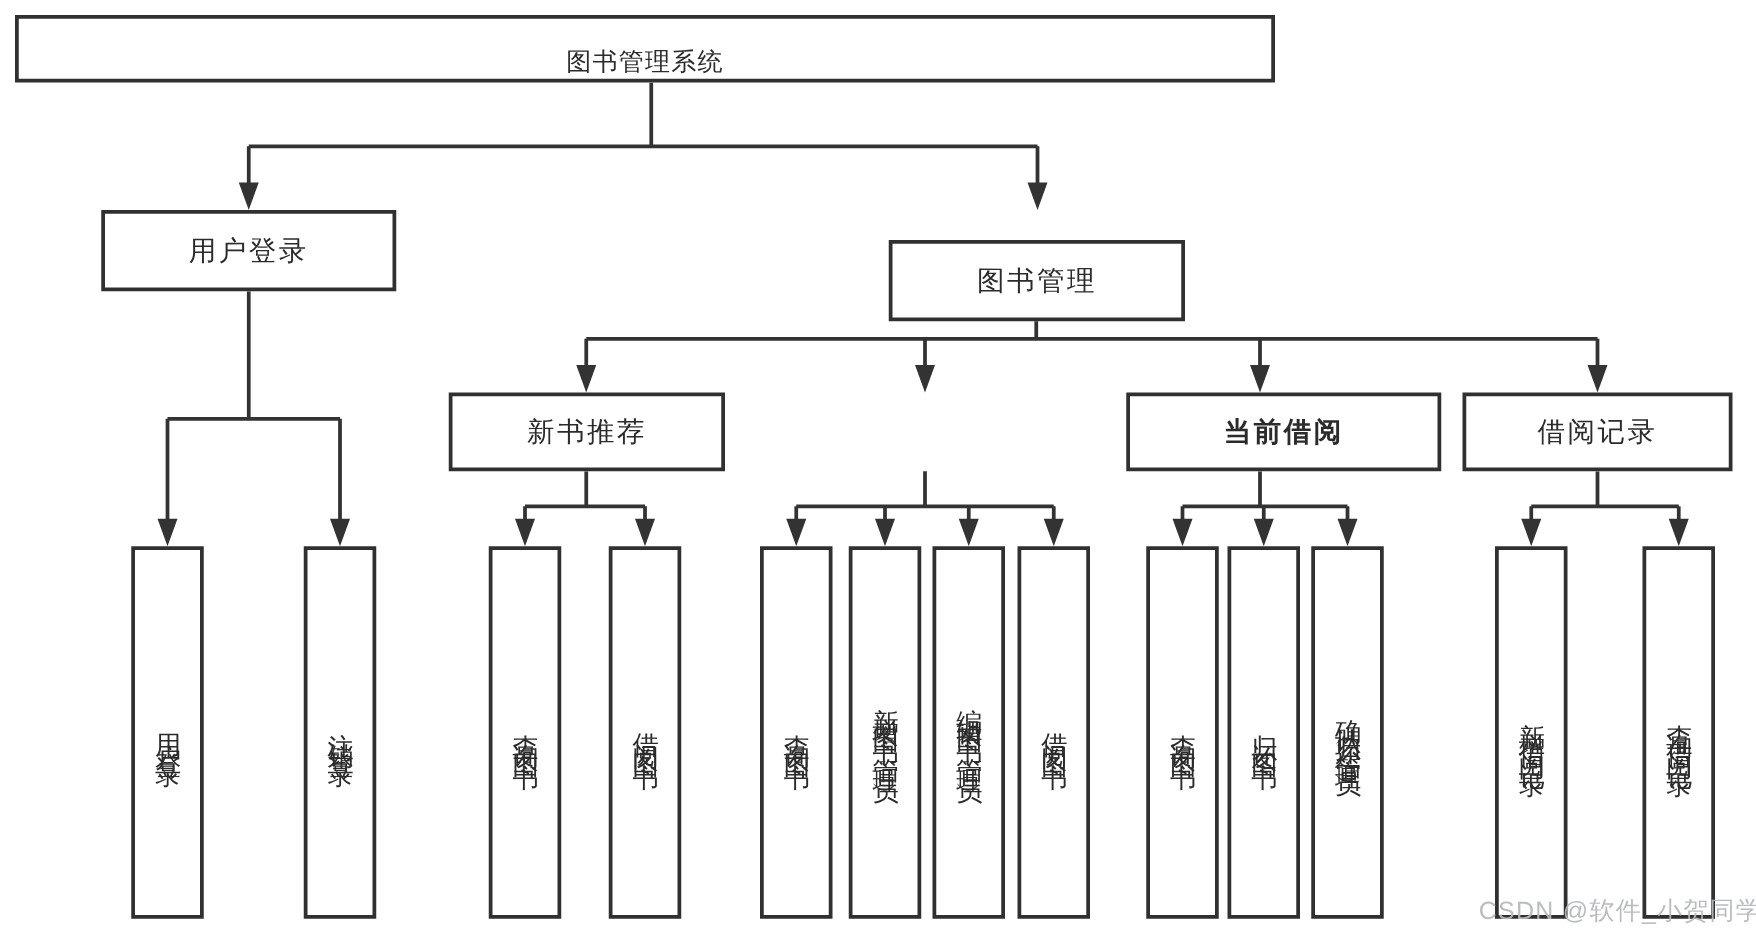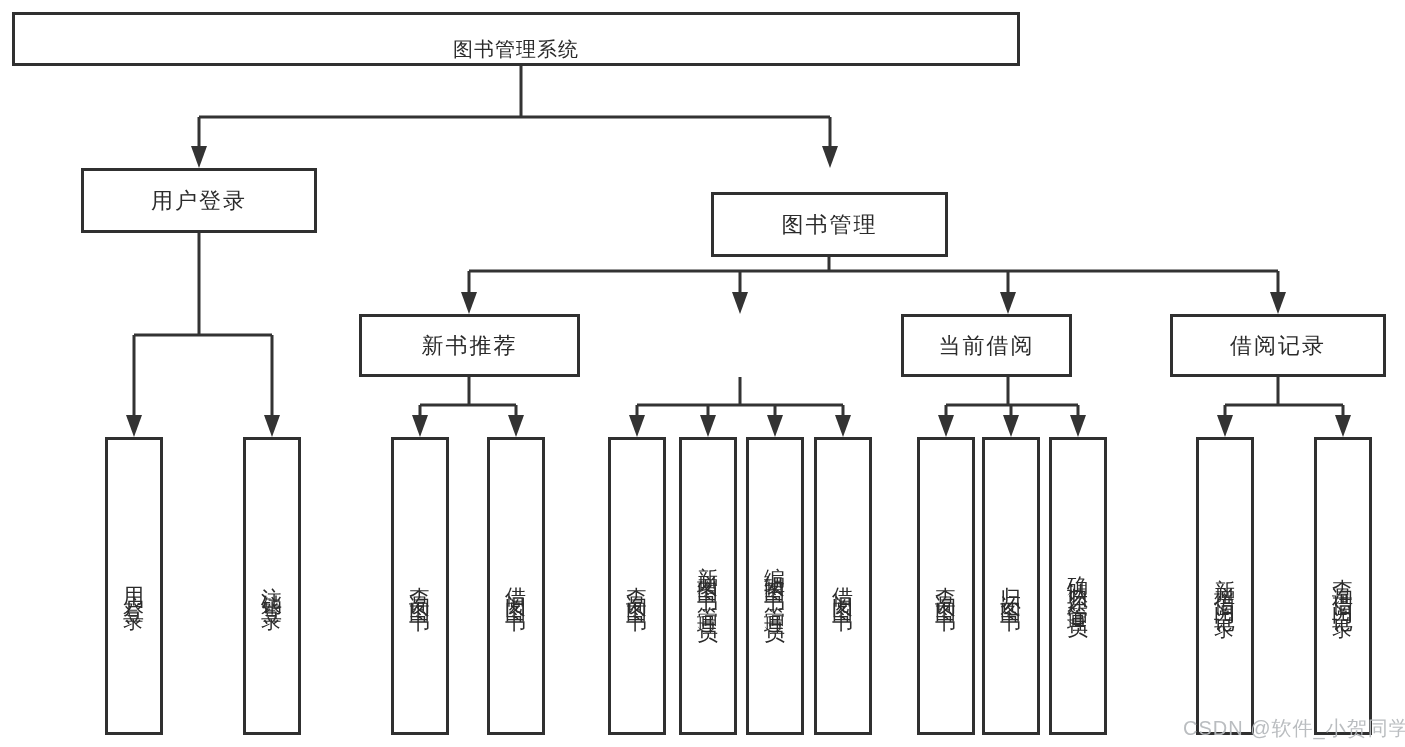--- a/index.html
+++ b/index.html
@@ -92,21 +92,21 @@
   <div class="box branch-box" style="left:81px; top:168px; width:236px; height:65px;">
     <span>用户登录</span>
   </div>
   <div class="box branch-box" style="left:711px; top:168px; width:237px; height:65px;margin-top:24px;">
     <span>图书管理</span>
   </div>
 
   <div class="box branch-box" style="left:359px; top:314px; width:221px; height:63px;">
     <span>新书推荐</span>
   </div>
-  <div class="box branch-box" style="left:901px; top:314px; width:171px; height:63px;">
+  <div class="box branch-box" style="left:901px; top:314px; width:252px; height:63px;font-weight:bold;">
     <span>当前借阅</span>
   </div>
   <div class="box branch-box" style="left:1170px; top:314px; width:216px; height:63px;">
     <span>借阅记录</span>
   </div>
 
   <div class="box leaf-box" style="left:105px; top:437px; width:58px; height:298px;">
     <span class="vlabel">用户登录</span>
   </div>
   <div class="box leaf-box" style="left:243px; top:437px; width:58px; height:298px;">

